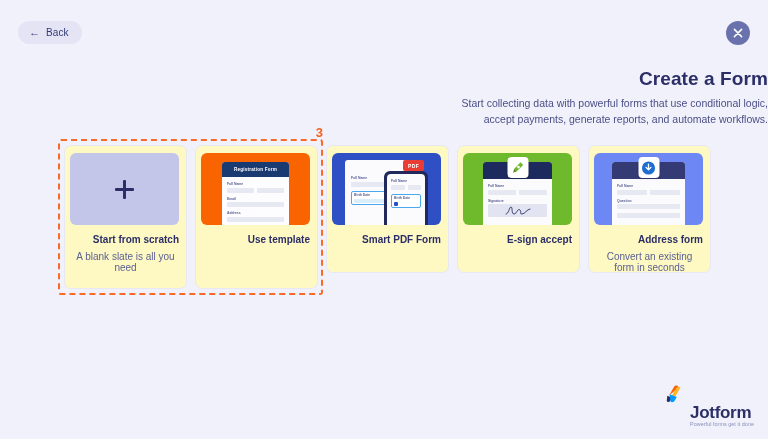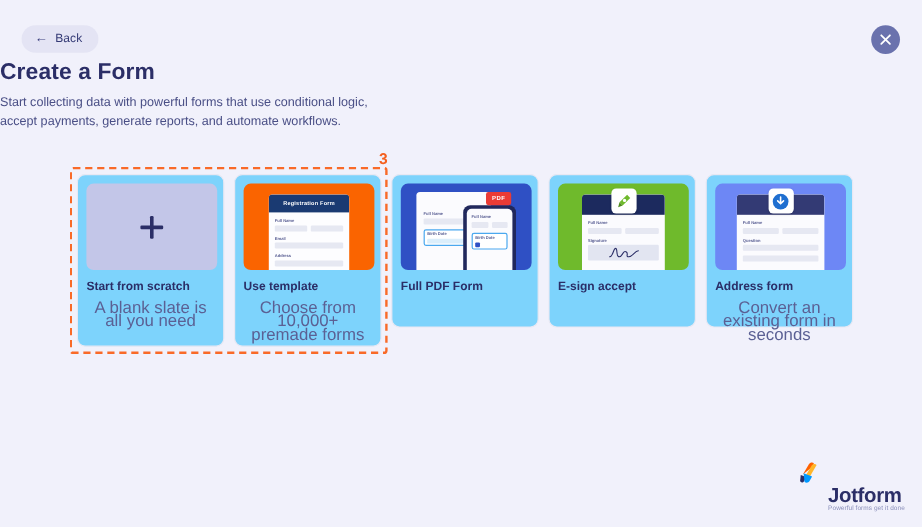--- a/index.html
+++ b/index.html
@@ -55,24 +55,24 @@
     display: flex;
     align-items: center;
     justify-content: center;
     cursor: pointer;
   }
   .close-button svg { display: block; }
 
   
   .page-header {
     position: absolute;
-    top: 50px;
+    top: 68px;
     left: 0;
     width: 100%;
-    text-align: left;
+    text-align: right;
   }
   .page-title {
     font-size: 19px;
     font-weight: bold;
     color: #2b2e67;
     letter-spacing: .1px;
   }
   .page-subtitle {
     margin-top: 5px;
     font-size: 10.5px;
@@ -105,27 +105,27 @@
   .card-row {
     position: absolute;
     left: 64px;
     top: 145px;
     display: flex;
     gap: 8px;
   }
 
   .card {
     width: 123px;
-    background: #7dd3fc;
+    background: #fef9c3;
     border: 1px solid #e8e8f3;
     border-radius: 7px;
     padding: 7px 7px 0;
     display: flex;
     flex-direction: column;
-    align-items: flex-start;
+    align-items: flex-end;
     cursor: pointer;
   }
   .card.tall { height: 144px; }
   .card.short { height: 128px; }
 
   .thumb {
     width: 109px;
     height: 72px;
     border-radius: 6px;
     position: relative;
@@ -136,21 +136,21 @@
   .card-title {
     margin-top: 9px;
     font-size: 10px;
     font-weight: bold;
     color: #2b2e67;
     text-align: center;
     line-height: 12px;
   }
   .card-desc {
     margin-top: 5px;
-    font-size: 14px;
+    font-size: 10px;
     line-height: 11px;
     color: #5b6094;
     text-align: center;
     padding: 0 3px;
   }
 
   
   .thumb-scratch {
     background: #c3c6e8;
     display: flex;
@@ -404,21 +404,20 @@
             <div class="mini-field"></div>
           </div>
           <div class="mini-label">Email</div>
           <div class="mini-field"></div>
           <div class="mini-label">Address</div>
           <div class="mini-field"></div>
         </div>
       </div>
     </div>
     <div class="card-title">Use template</div>
-    <div class="card-desc">Choose from 10,000+ premade forms</div>
   </div>
 
   <div class="card short">
     <div class="thumb thumb-pdf">
       <div class="pdf-doc">
         <div class="mini-label">Full Name</div>
         <div class="mini-field"></div>
         <div class="hl-box">
           <div class="mini-label">Birth Date</div>
           <div class="mini-field"></div>
@@ -432,21 +431,21 @@
             <div class="mini-field"></div>
             <div class="mini-field"></div>
           </div>
           <div class="hl-box">
             <div class="mini-label">Birth Date</div>
             <div class="date-sq"></div>
           </div>
         </div>
       </div>
     </div>
-    <div class="card-title">Full PDF Form</div>
+    <div class="card-title">Smart PDF Form</div>
   </div>
 
   <div class="card short">
     <div class="thumb thumb-esign">
       <div class="esign-doc">
         <div class="esign-bar"></div>
         <div class="esign-body">
           <div class="mini-label">Full Name</div>
           <div class="mini-field-row">
             <div class="mini-field"></div>

